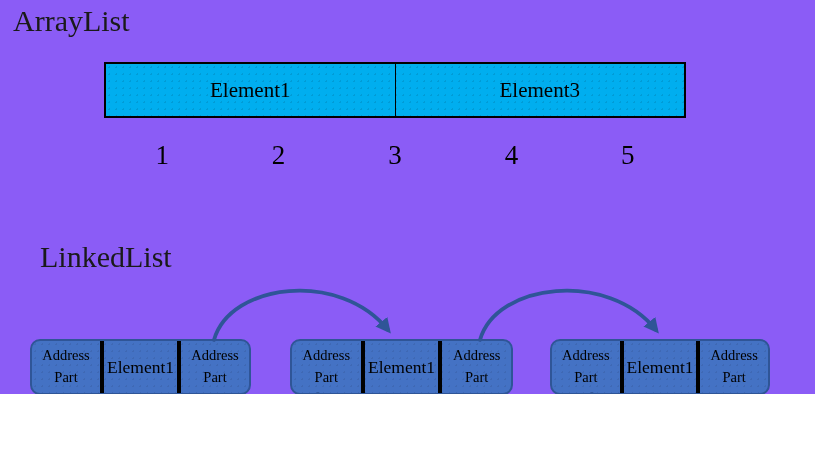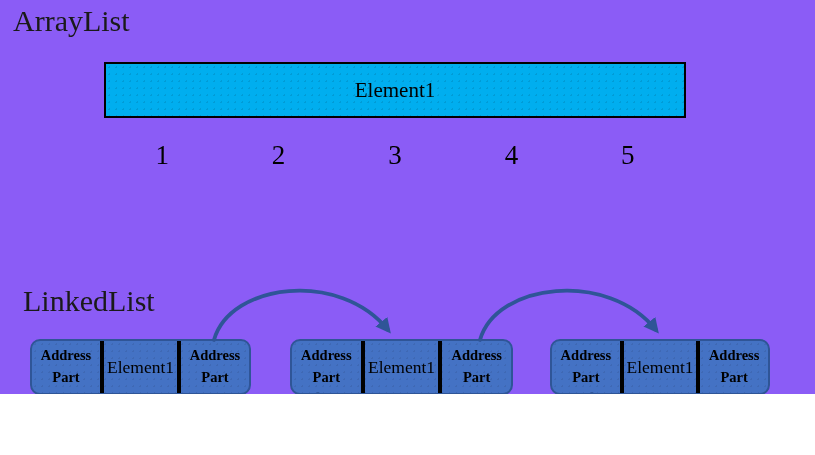--- a/index.html
+++ b/index.html
@@ -3,21 +3,21 @@
 <meta charset="utf-8">
 <style>
   html,body { margin:0; padding:0; background:#ffffff; }
   .stage {
     position:relative; width:815px; height:394px; background:#8b5cf6;
     font-family:"Liberation Serif","DejaVu Serif",serif; color:#000;
     overflow:hidden;
   }
   .title { position:absolute; font-size:30px; color:#1a1a1a; white-space:nowrap; }
   .title-arraylist { left:13px; top:4px; }
-  .title-linkedlist { left:23px; top:240px;margin-top:44px; }
+  .title-linkedlist { left:40px; top:240px; }
 
   
   .array-row {
     position:absolute; left:104px; top:62px; width:582px; height:56px;
     display:flex; box-sizing:border-box; border:2px solid #000;
     background:var(--array-fill,#00AEEF);
     background-image:radial-gradient(rgba(0,0,0,0.10) 1px, transparent 1px);
     background-size:7px 7px;
   }
   .array-cell {
@@ -41,38 +41,39 @@
     background-size:7px 7px;
     border:2px solid var(--node-border,#2F5597);
     border-radius:10px; display:flex; overflow:hidden;
   }
   .node-1 { left:30px;  width:221px; }
   .node-2 { left:290px; width:223px; }
   .node-3 { left:550px; width:220px; }
   .node-section {
     display:flex; align-items:center; justify-content:center; text-align:center;
   }
-  .addr { flex:0 0 29.5%; font-size:14.5px; line-height:1.5; padding:15px 2px;font-weight:bold; }
+  .addr { flex:0 0 29.5%; font-size:14.5px; line-height:1.5; padding:15px 2px; }
   .elem { flex:1 1 auto; font-size:17.5px; }
   .vline { flex:0 0 4px; background:#000; }
 
   
   .arrows { position:absolute; left:0; top:0; width:815px; height:455px; pointer-events:none; }
   .arrow-path { fill:none; stroke:var(--arrow,#2F5597); stroke-width:3.8; stroke-linecap:round; }
   .arrowhead { fill:var(--arrow,#2F5597); }
 </style>
 </head>
 <body>
 
 <div class="stage">
 
   <div class="title title-arraylist">ArrayList</div>
 
   <div class="array-row">
     <div class="array-cell">Element1</div>
+    <div class="array-cell">Element3</div>
   </div>
 
   <div class="index-row">
     <div class="index-cell">1</div>
     <div class="index-cell">2</div>
     <div class="index-cell">3</div>
     <div class="index-cell">4</div>
     <div class="index-cell">5</div>
   </div>
 

